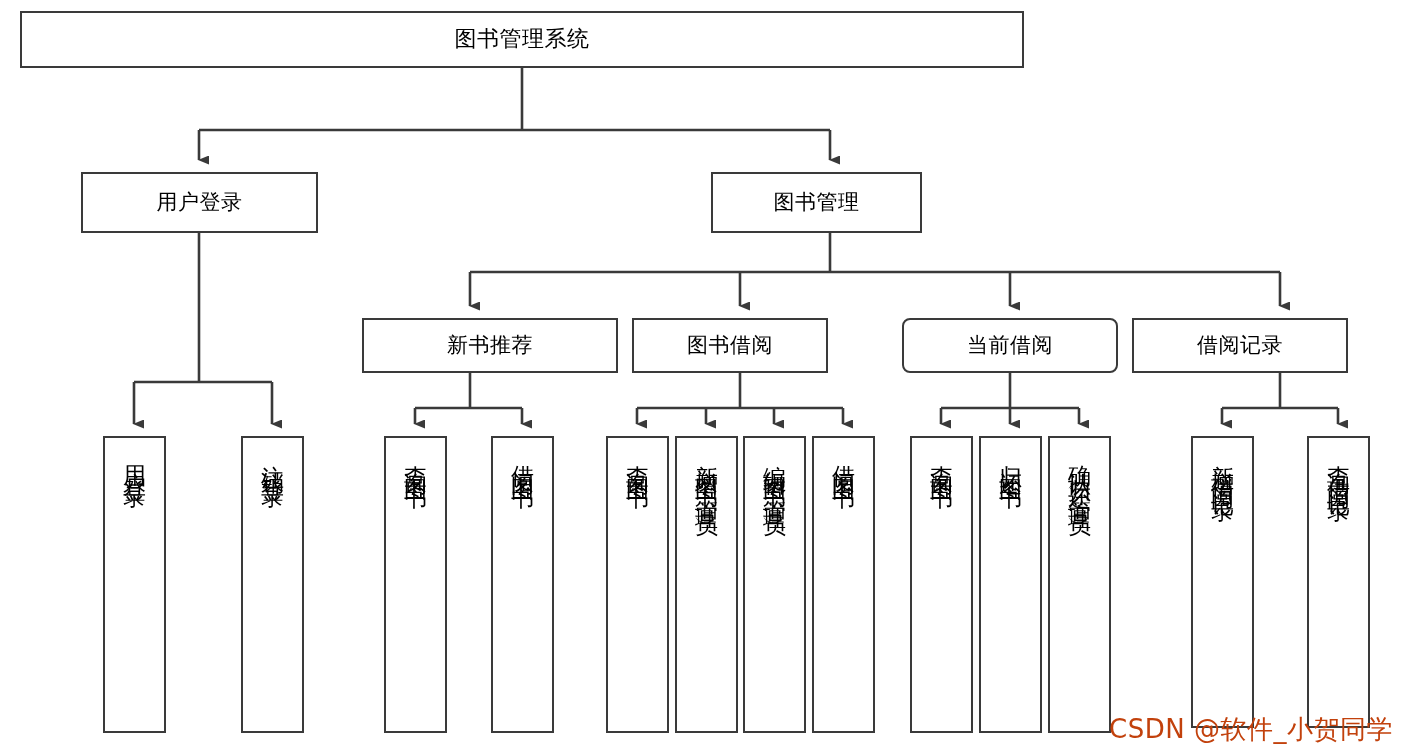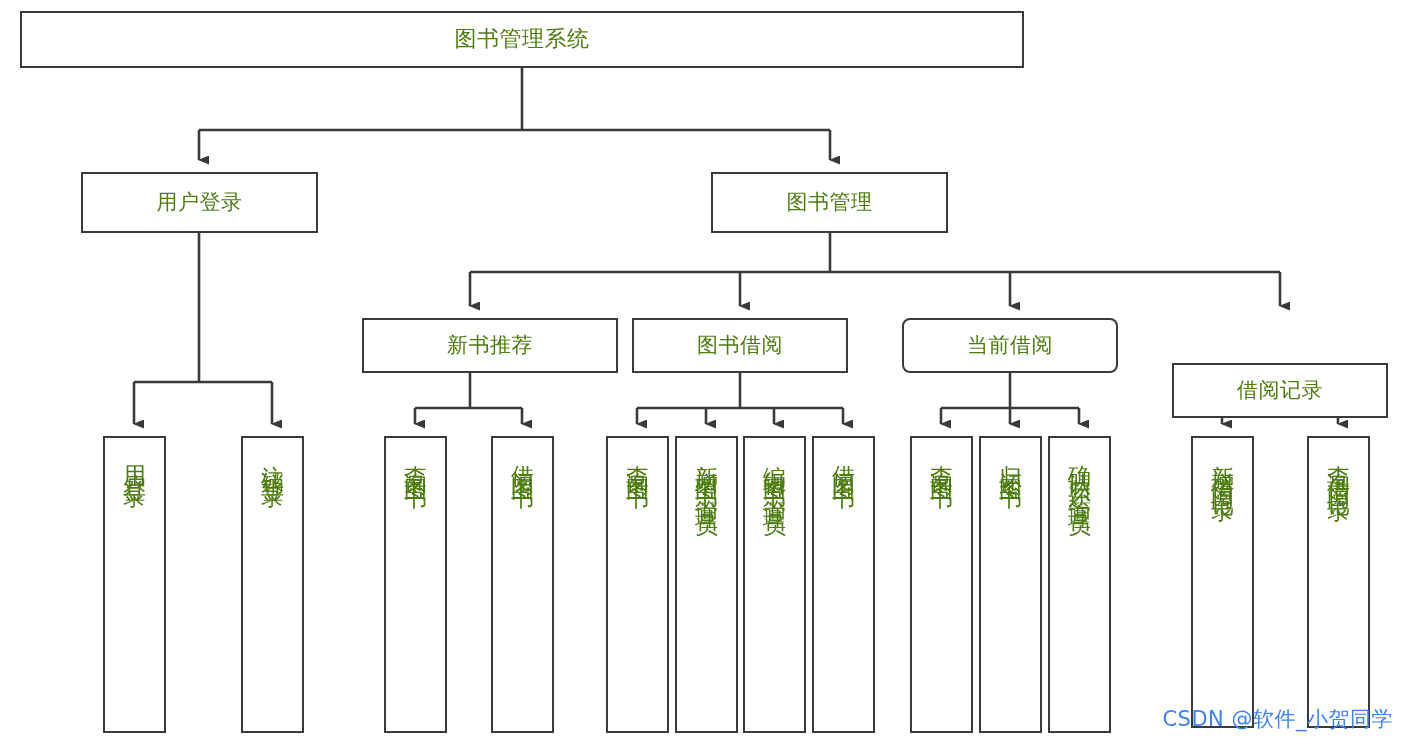--- a/index.html
+++ b/index.html
@@ -14,21 +14,21 @@
     position:absolute;
     box-sizing:border-box;
     background:#ffffff;
     border:2.4px solid #3a3a3a;
     display:flex;
     align-items:center;
     justify-content:center;
     z-index:3;
   }
   .node .lbl{
-    color:#4d7c0f;
+    color:#000000;
     line-height:1.12;
     letter-spacing:.5px;
     white-space:pre;
   }
   
   .node.h .lbl{font-size:21px;}
   .node.root .lbl{font-size:22px;}
 
   
   .node.v{
@@ -42,23 +42,23 @@
     font-size:23px;
     line-height:1.0;
     letter-spacing:7px;
     white-space:normal;
     max-height:280px;
   }
 
   #watermark{
     position:absolute;
     right:12px;
-    bottom:14px;
-    font-size:21px;
-    color:#3b82f6;
+    bottom:0;
+    font-size:26px;
+    color:#c2410c;
     z-index:6;
     white-space:pre;
     letter-spacing:.5px;
   }
 </style>
 </head>
 <body>
 
 <div id="stage">
 
@@ -113,34 +113,34 @@
     </g>
   </svg>
 
   <div class="node h root" style="left:20px;top:11px;width:1004px;height:57px;">
     <span class="lbl">图书管理系统</span>
   </div>
 
   <div class="node h" style="left:81px;top:172px;width:237px;height:61px;">
     <span class="lbl">用户登录</span>
   </div>
-  <div class="node h" style="left:711px;top:172px;width:237px;height:61px;">
+  <div class="node h" style="left:711px;top:172px;width:211px;height:61px;">
     <span class="lbl">图书管理</span>
   </div>
 
   <div class="node h" style="left:362px;top:318px;width:256px;height:55px;">
     <span class="lbl">新书推荐</span>
   </div>
-  <div class="node h" style="left:632px;top:318px;width:216px;height:55px;">
+  <div class="node h" style="left:632px;top:318px;width:196px;height:55px;">
     <span class="lbl">图书借阅</span>
   </div>
   <div class="node h" style="left:902px;top:318px;width:216px;height:55px;border-radius:8px;">
     <span class="lbl">当前借阅</span>
   </div>
-  <div class="node h" style="left:1172px;top:318px;width:216px;height:55px;margin-top:45px;">
+  <div class="node h" style="left:1132px;top:318px;width:216px;height:55px;">
     <span class="lbl">借阅记录</span>
   </div>
 
   <div class="node v" style="left:103px;top:436px;width:63px;height:297px;">
     <span class="lbl">用户登录</span>
   </div>
   <div class="node v" style="left:241px;top:436px;width:63px;height:297px;">
     <span class="lbl">注销登录</span>
   </div>
 

